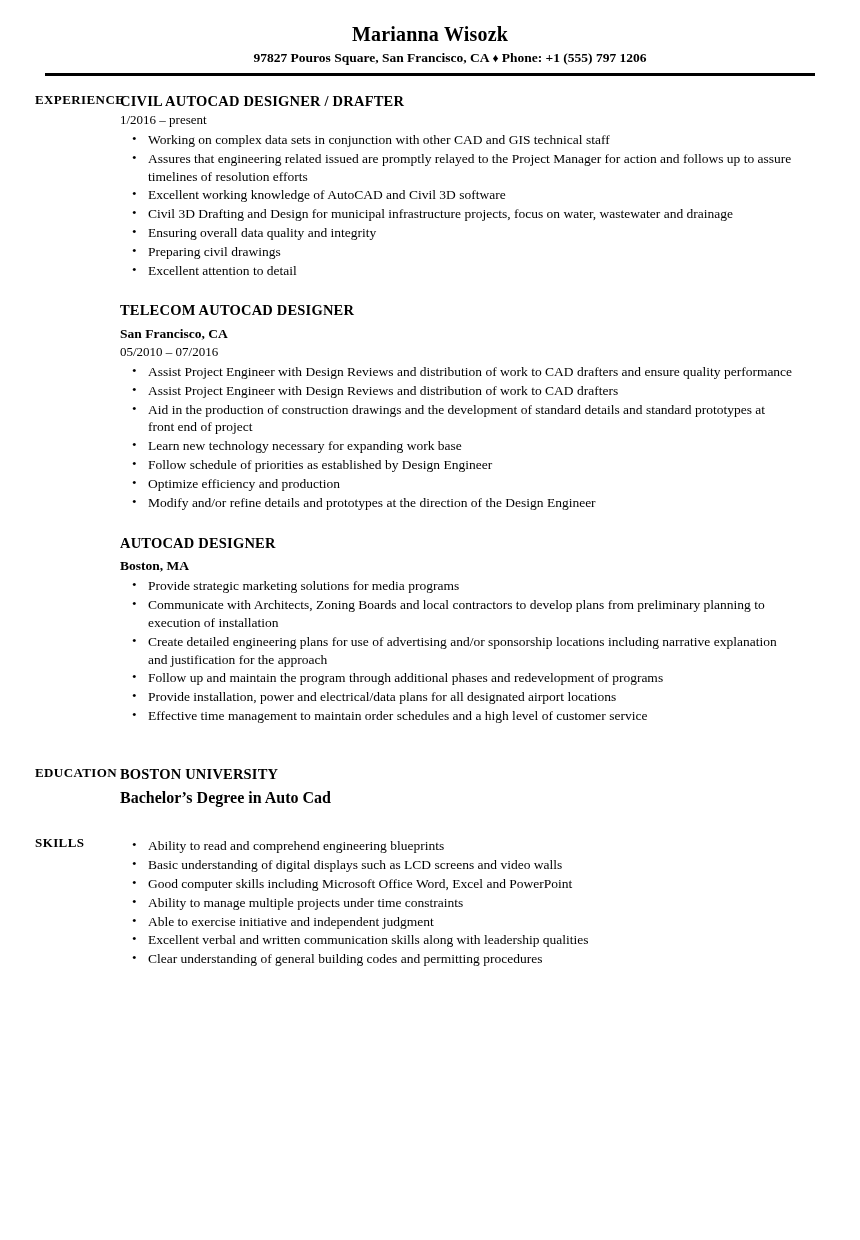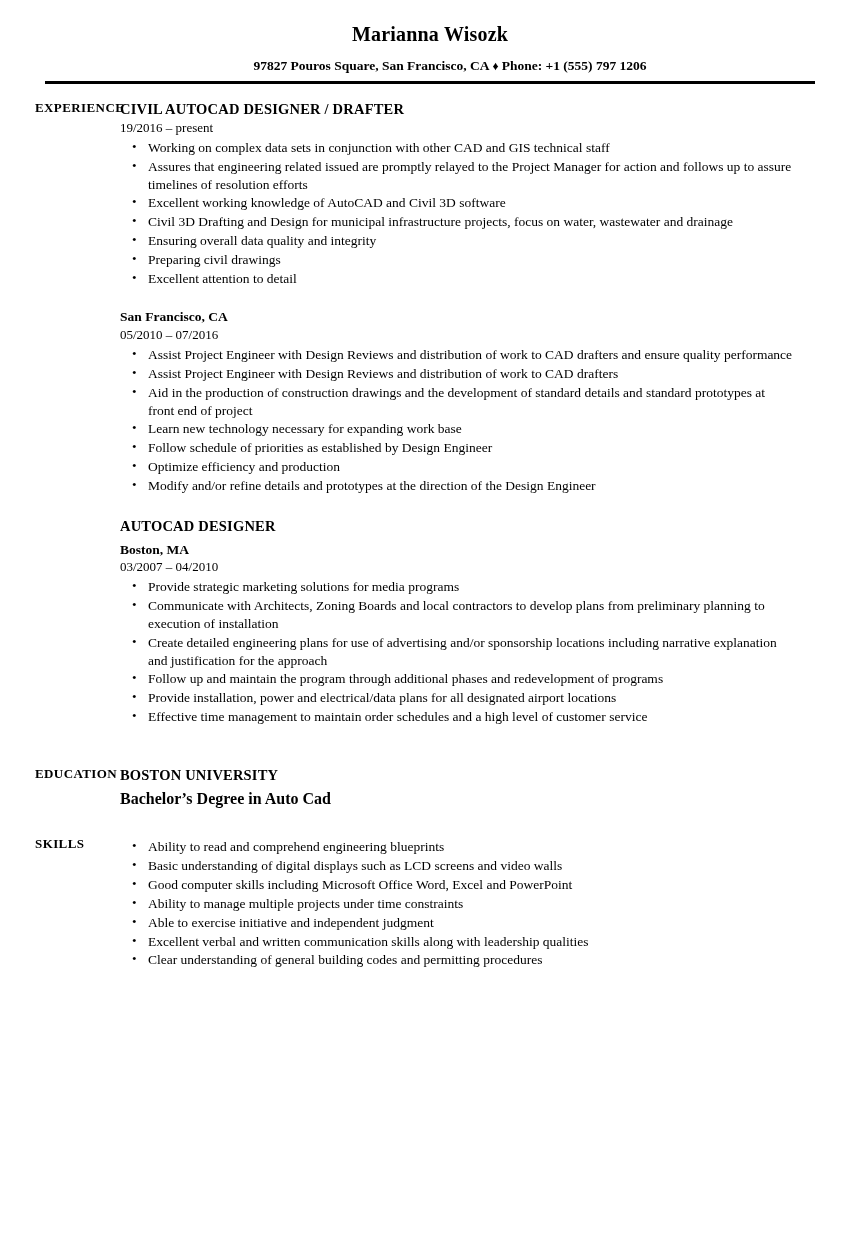--- a/index.html
+++ b/index.html
@@ -31,21 +31,21 @@
   }
   .cand-name {
     font-size: 20px;
     font-weight: bold;
     letter-spacing: 0.2px;
     line-height: 1.2;
   }
   .contact-line {
     font-size: 13.5px;
     font-weight: bold;
-    margin-top: 12px;
+    margin-top: 4px;
     line-height: 1.2;
     padding-left: 40px;
   }
   .contact-sep {
     display: inline-block;
     padding: 0 3px;
     font-size: 12px;
   }
   .rule {
     height: 3px;
@@ -153,50 +153,50 @@
     </div>
     <div class="rule"></div>
   </div>
 
   <div class="section" id="experience-section">
     <div class="section-label">EXPERIENCE</div>
     <div class="section-body">
 
       <div class="job">
         <div class="job-title">CIVIL AUTOCAD DESIGNER / DRAFTER</div>
-        <div class="job-dates">19/2016 – present</div>
+        <div class="job-dates">1/2016 – present</div>
         <ul class="bullets">
           <li>Working on complex data sets in conjunction with other CAD and GIS technical staff</li>
           <li>Assures that engineering related issued are promptly relayed to the Project Manager for action and follows up to assure timelines of resolution efforts</li>
           <li>Excellent working knowledge of AutoCAD and Civil 3D software</li>
           <li>Civil 3D Drafting and Design for municipal infrastructure projects, focus on water, wastewater and drainage</li>
           <li>Ensuring overall data quality and integrity</li>
           <li>Preparing civil drawings</li>
           <li>Excellent attention to detail</li>
         </ul>
       </div>
 
       <div class="job">
+        <div class="job-title">TELECOM AUTOCAD DESIGNER</div>
         <div class="job-location">San Francisco, CA</div>
         <div class="job-dates">05/2010 – 07/2016</div>
         <ul class="bullets">
           <li>Assist Project Engineer with Design Reviews and distribution of work to CAD drafters and ensure quality performance</li>
           <li>Assist Project Engineer with Design Reviews and distribution of work to CAD drafters</li>
           <li>Aid in the production of construction drawings and the development of standard details and standard prototypes at front end of project</li>
           <li>Learn new technology necessary for expanding work base</li>
           <li>Follow schedule of priorities as established by Design Engineer</li>
           <li>Optimize efficiency and production</li>
           <li>Modify and/or refine details and prototypes at the direction of the Design Engineer</li>
         </ul>
       </div>
 
       <div class="job">
         <div class="job-title">AUTOCAD DESIGNER</div>
         <div class="job-location">Boston, MA</div>
-        <div class="job-dates">03/2007 – 04/2010</div>
         <ul class="bullets">
           <li>Provide strategic marketing solutions for media programs</li>
           <li>Communicate with Architects, Zoning Boards and local contractors to develop plans from preliminary planning to execution of installation</li>
           <li>Create detailed engineering plans for use of advertising and/or sponsorship locations including narrative explanation and justification for the approach</li>
           <li>Follow up and maintain the program through additional phases and redevelopment of programs</li>
           <li>Provide installation, power and electrical/data plans for all designated airport locations</li>
           <li>Effective time management to maintain order schedules and a high level of customer service</li>
         </ul>
       </div>
 

